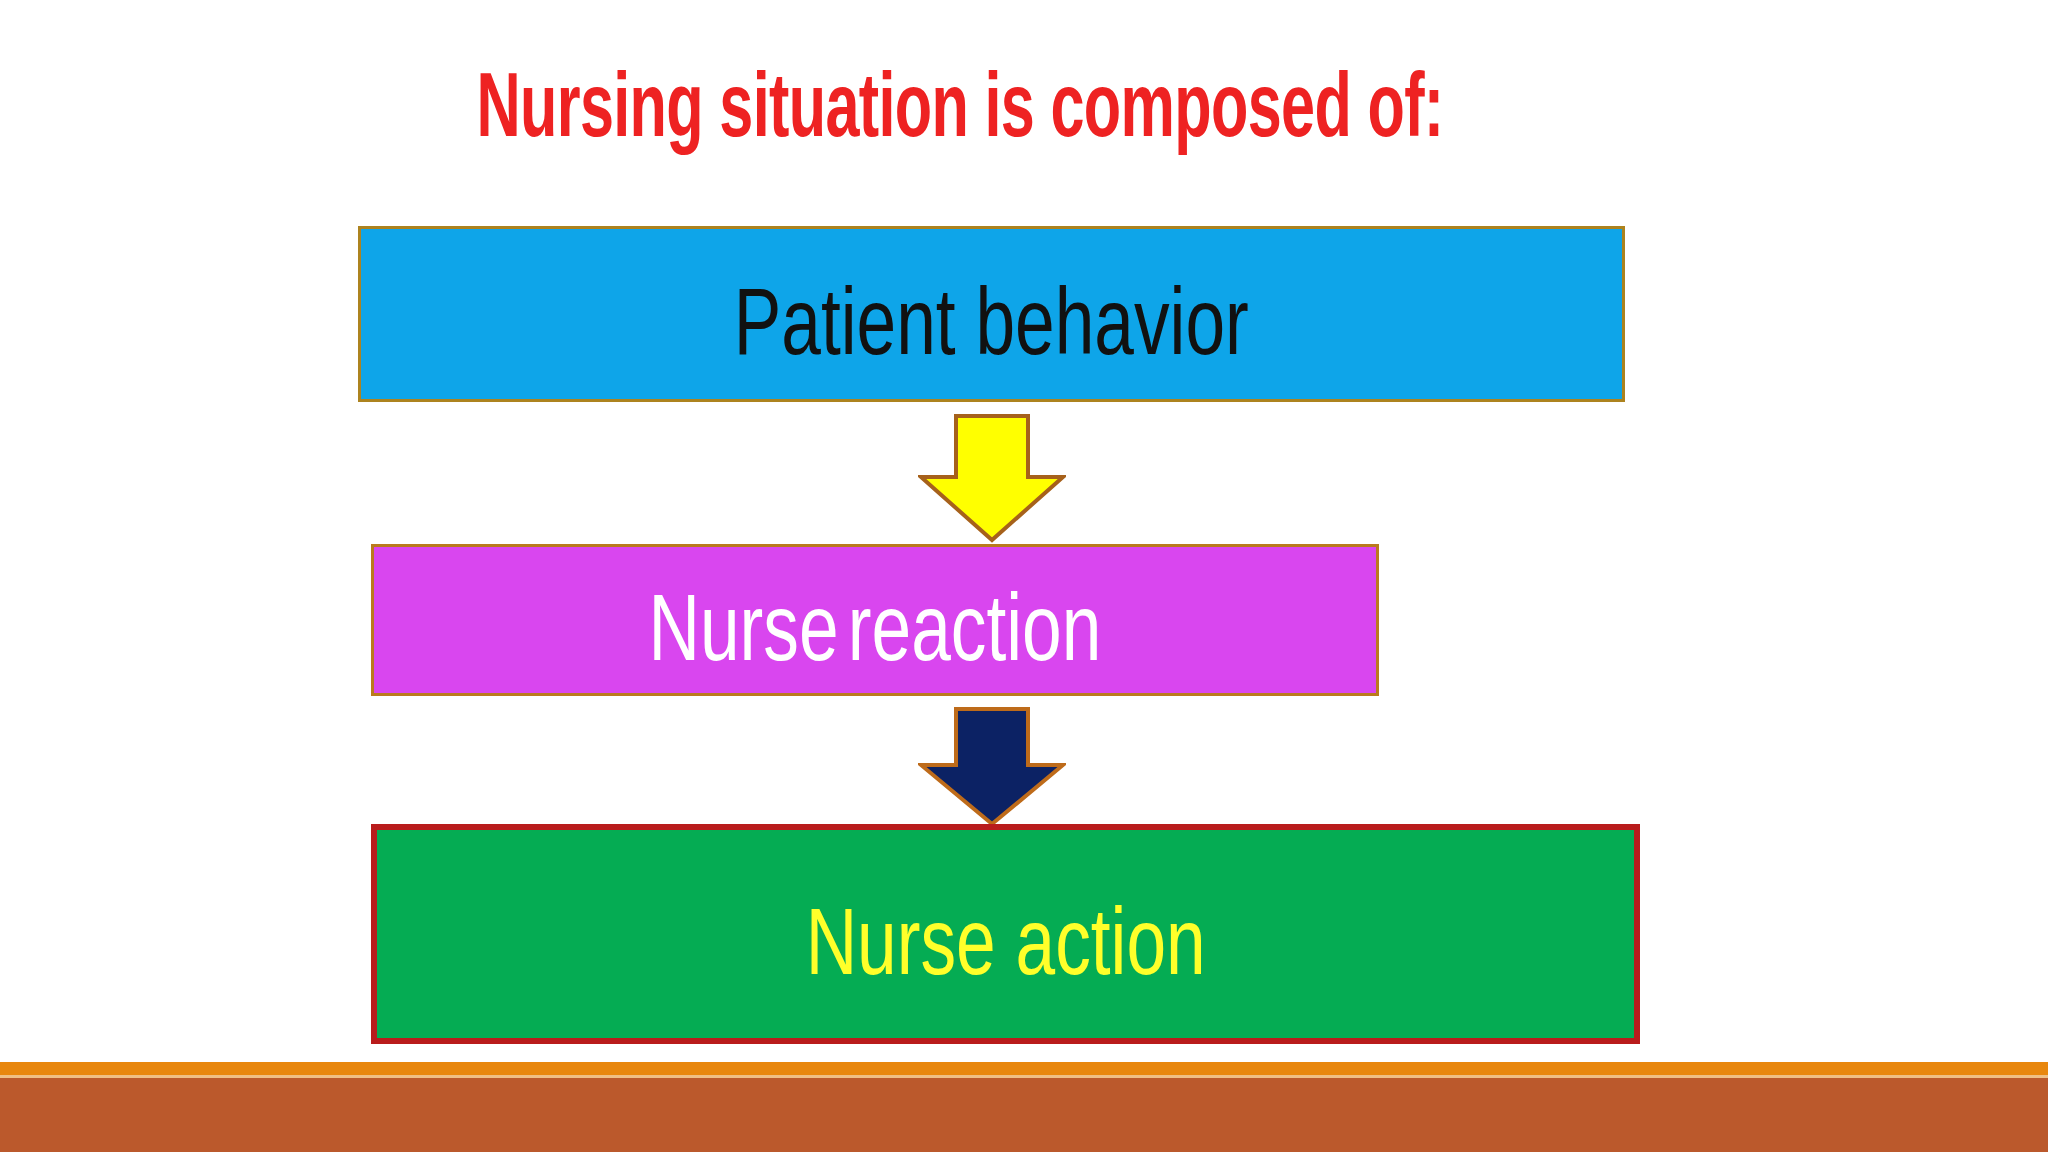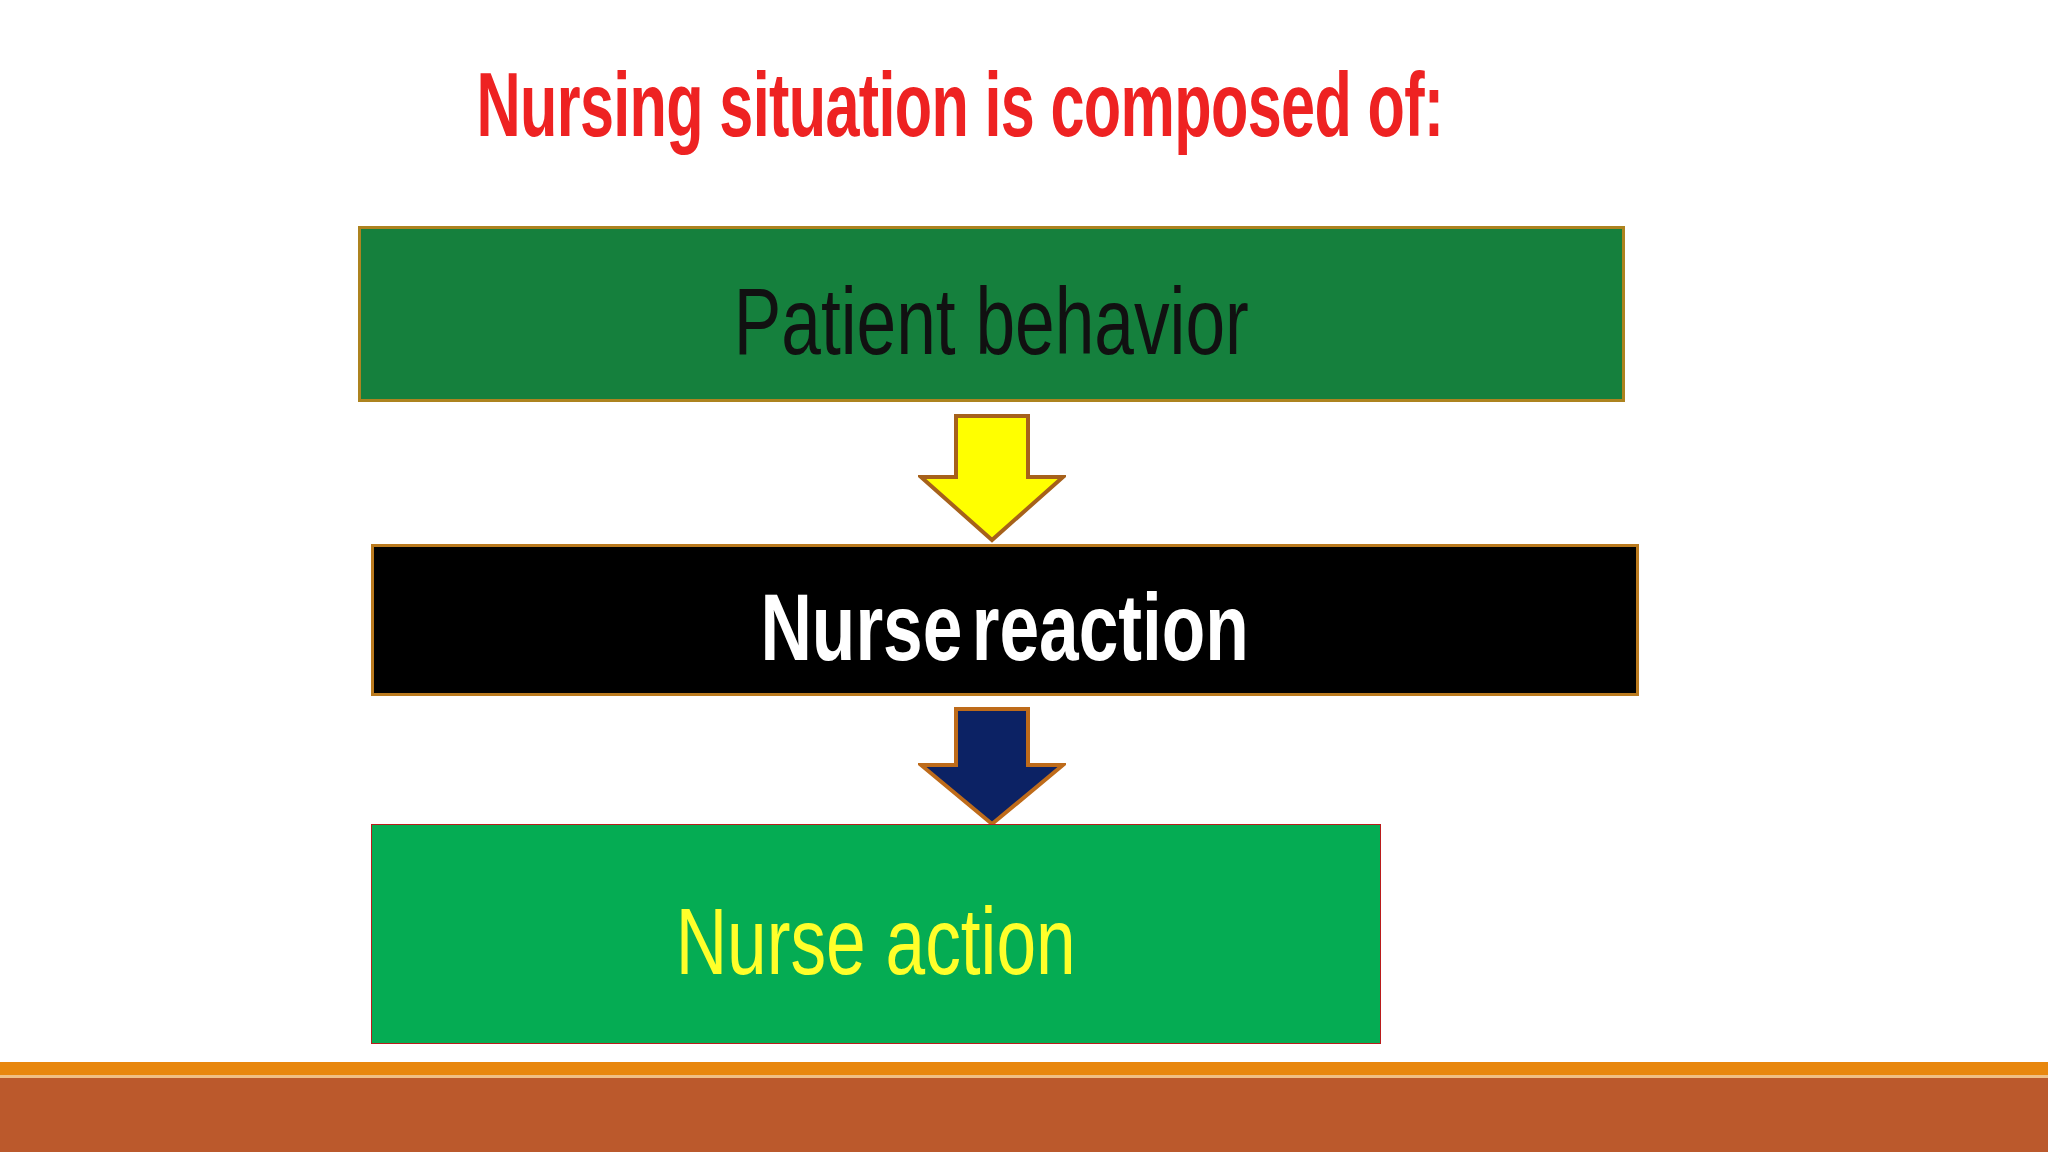--- a/index.html
+++ b/index.html
@@ -49,36 +49,35 @@
   .box-label {
     display: inline-block;
     font-size: 95px;
     transform: scaleX(0.75);
     transform-origin: center;
     line-height: 1;
     padding-top: 14px; 
   }
   .box-patient {
     left: 358px; top: 226px; width: 1267px; height: 176px;
-    background: #15803d;
+    background: #0ea5e9;
     border: 3px solid #AD831F;
     text-align: right;
   }
   .box-patient .box-label { color: #111111; }
   .box-reaction {
-    left: 371px; top: 544px; width: 1268px; height: 152px;
-    background: #000000;
+    left: 371px; top: 544px; width: 1008px; height: 152px;
+    background: #d946ef;
     border: 3px solid #BA7A1E;
-    font-weight: bold;
   }
   .box-reaction .box-label { color: #FFFFFF; word-spacing: -14px; }
   .box-action {
-    left: 371px; top: 824px; width: 1010px; height: 220px;
+    left: 371px; top: 824px; width: 1269px; height: 220px;
     background: #05AC53;
-    border: 1px solid #b91c1c;
+    border: 6px solid #b91c1c;
   }
   .box-action .box-label { color: #FFFF2A; }
 
   
   .arrow {
     position: absolute;
     left: 918px;
     width: 148px;
   }
   .arrow-1 { top: 413px; height: 130px; }

